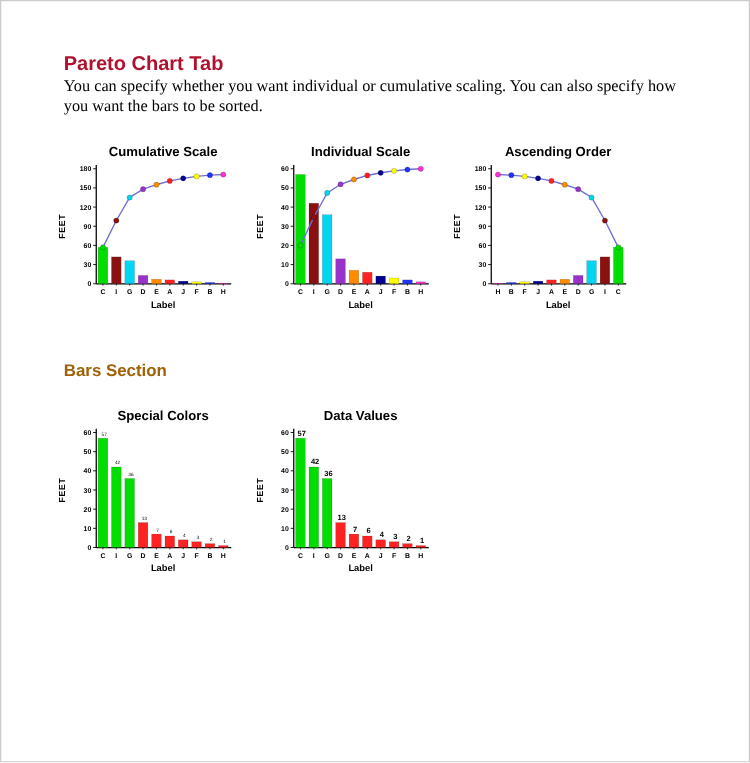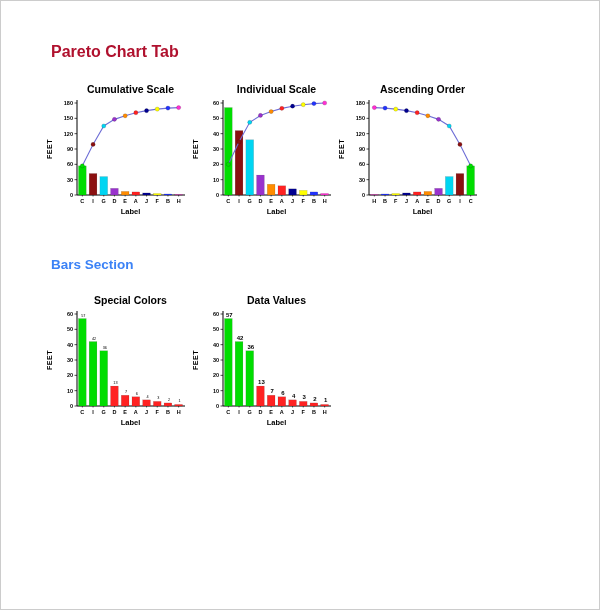--- a/index.html
+++ b/index.html
@@ -13,32 +13,33 @@
     font-family:"Liberation Sans",sans-serif;
     font-size:16px;font-weight:bold;margin:0;
   }
   h2.sec-heading{
     font-family:"Liberation Sans",sans-serif;
     font-size:13.5px;font-weight:bold;margin:23px 0 5px 0;
   }
   p.sec-body{
     font-size:13px;line-height:16px;margin:0;max-width:512px;
   }
-  .chart-row{display:flex;margin:21px 0 0 -8px;}
+  .chart-row{display:flex;gap:12px;margin:21px 0 0 -8px;}
   svg.chart{display:block;}
   svg.chart text{font-family:"Liberation Sans","DejaVu Sans",sans-serif;fill:#000;}
 </style>
 </head>
 <body>
 
 <div class="page" style="border-color: rgb(204, 204, 204);">
 
   <h1 class="doc-title" style="color: rgb(176, 17, 46);">Pareto Chart Tab</h1>
 
   <section>
+    <p class="sec-body">You can specify whether you want individual or cumulative scaling. You can also specify how you want the bars to be sorted.</p>
     <div class="chart-row">
       <svg class="chart" viewBox="0 0 146 152" width="146" height="152">
           <text x="87.5" y="11" font-size="10.5" font-weight="bold" text-anchor="middle">Cumulative Scale</text>
           <line x1="34" y1="18" x2="34" y2="113" stroke="#000" stroke-width="1"></line>
           <line x1="34" y1="113" x2="142" y2="113" stroke="#000" stroke-width="1"></line>
           <line x1="31.5" y1="113" x2="34" y2="113" stroke="#000" stroke-width="0.7"></line>
           <text x="30" y="115" font-size="5.5" font-weight="bold" text-anchor="end">0</text>
           <line x1="31.5" y1="97.66666666666667" x2="34" y2="97.66666666666667" stroke="#000" stroke-width="0.7"></line>
           <text x="30" y="99.66666666666667" font-size="5.5" font-weight="bold" text-anchor="end">30</text>
           <line x1="31.5" y1="82.33333333333334" x2="34" y2="82.33333333333334" stroke="#000" stroke-width="0.7"></line>
@@ -216,21 +217,21 @@
           <line x1="124.94999999999999" y1="113" x2="124.94999999999999" y2="114.5" stroke="#000" stroke-width="0.6"></line>
           <text x="124.94999999999999" y="121" font-size="5.5" font-weight="bold" text-anchor="middle">I</text>
           <line x1="135.64999999999998" y1="113" x2="135.64999999999998" y2="114.5" stroke="#000" stroke-width="0.6"></line>
           <text x="135.64999999999998" y="121" font-size="5.5" font-weight="bold" text-anchor="middle">C</text>
           <text x="87.5" y="132" font-size="7.5" font-weight="bold" text-anchor="middle">Label</text>
         </svg>
     </div>
   </section>
 
   <section>
-    <h2 class="sec-heading" style="color: #3b82f6;">Bars Section</h2>
+    <h2 class="sec-heading" style="color: #a16207;">Bars Section</h2>
     <div class="chart-row">
       <svg class="chart" viewBox="0 0 146 152" width="146" height="152">
           <text x="87.5" y="11" font-size="10.5" font-weight="bold" text-anchor="middle">Special Colors</text>
           <line x1="34" y1="18" x2="34" y2="113" stroke="#000" stroke-width="1"></line>
           <line x1="34" y1="113" x2="142" y2="113" stroke="#000" stroke-width="1"></line>
           <line x1="31.5" y1="113" x2="34" y2="113" stroke="#000" stroke-width="0.7"></line>
           <text x="30" y="115" font-size="5.5" font-weight="bold" text-anchor="end">0</text>
           <line x1="31.5" y1="97.66666666666667" x2="34" y2="97.66666666666667" stroke="#000" stroke-width="0.7"></line>
           <text x="30" y="99.66666666666667" font-size="5.5" font-weight="bold" text-anchor="end">10</text>
           <line x1="31.5" y1="82.33333333333334" x2="34" y2="82.33333333333334" stroke="#000" stroke-width="0.7"></line>

